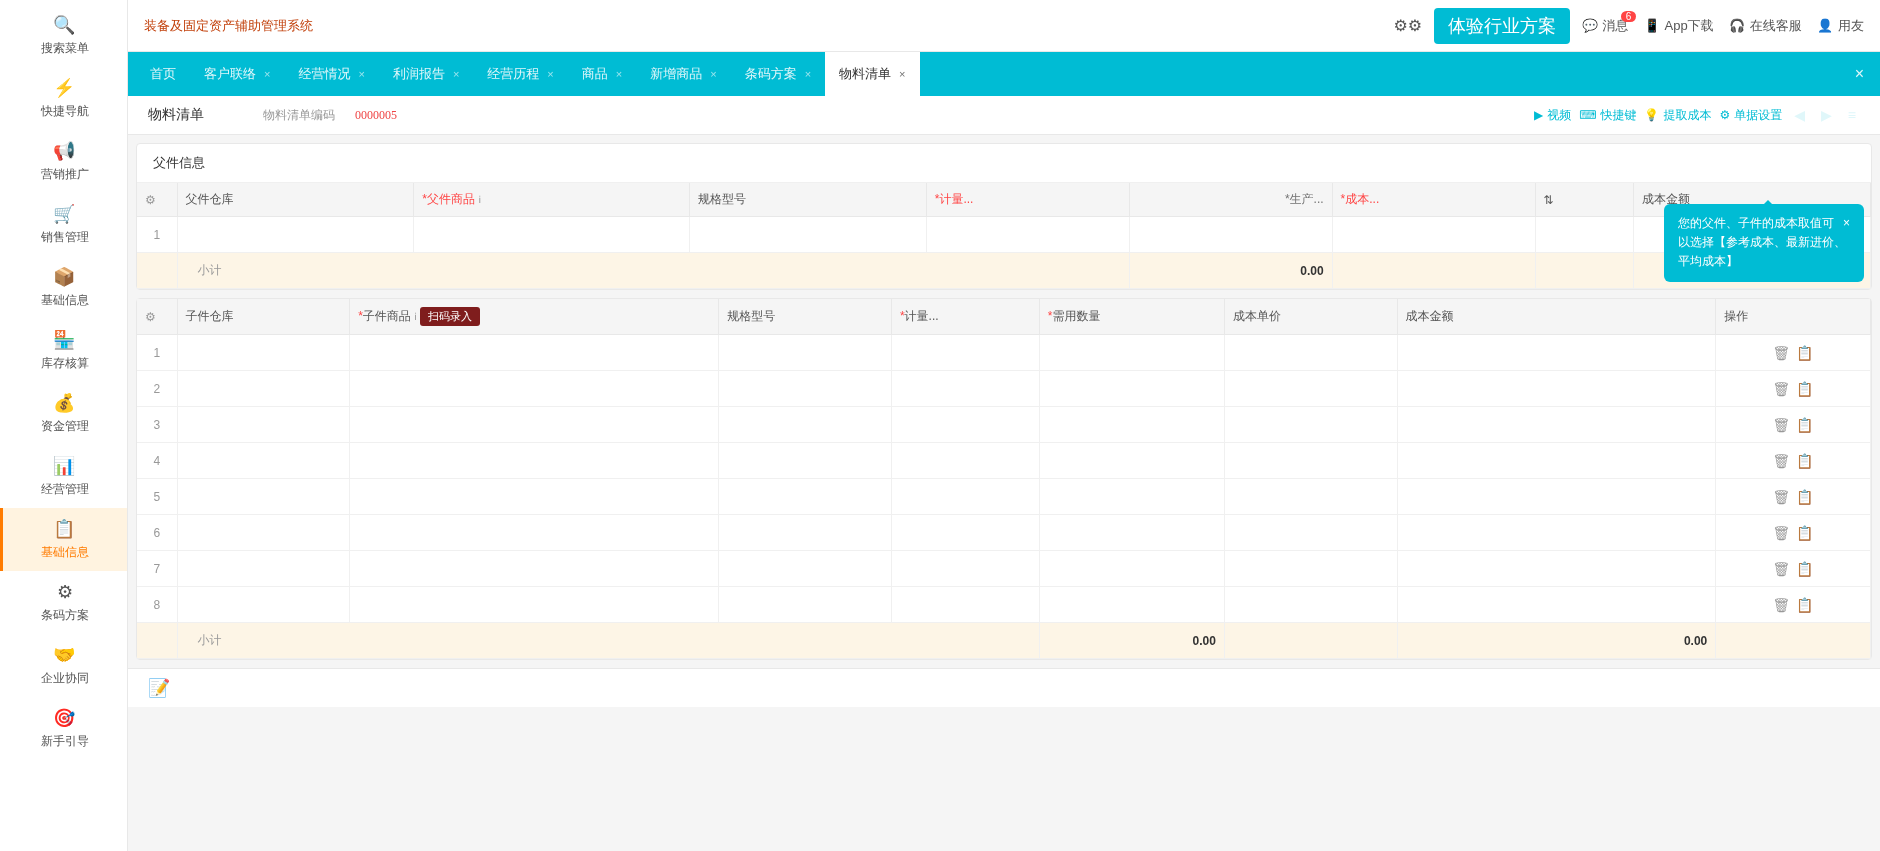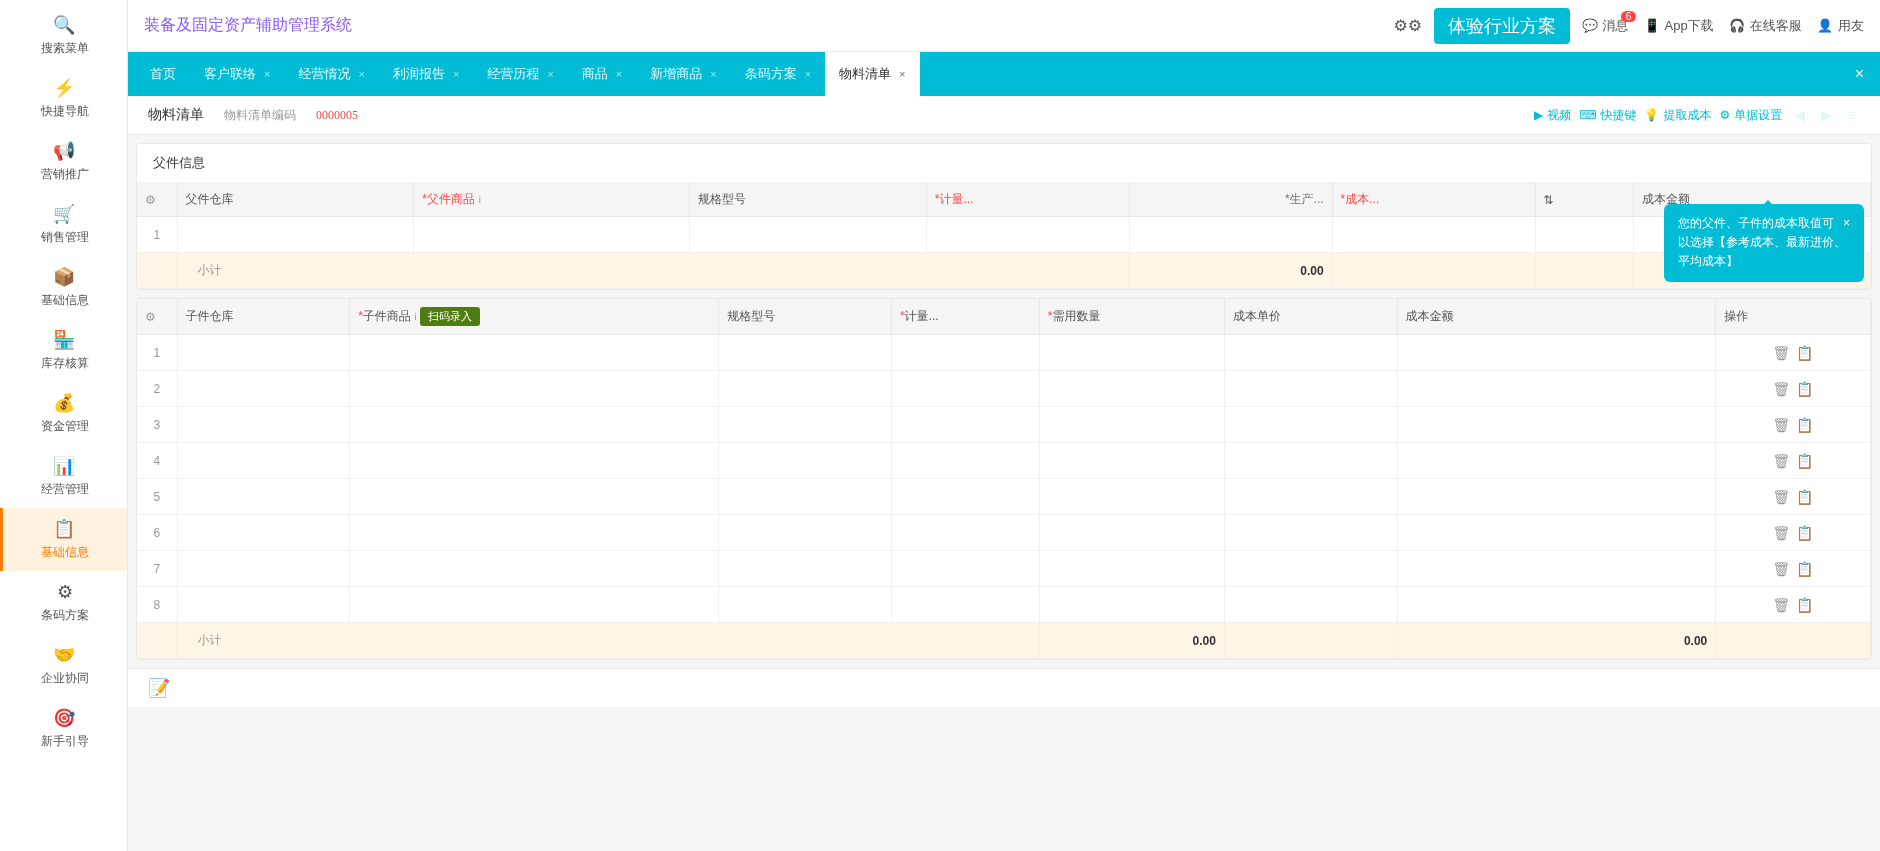--- a/index.html
+++ b/index.html
@@ -13,21 +13,21 @@
     .sidebar-nav { flex: 1; overflow-y: auto; padding: 4px 0; }
     .sidebar-item { display: flex; flex-direction: column; align-items: center; padding: 10px 8px; cursor: pointer; color: #555; font-size: 12px; gap: 4px; border-left: 3px solid transparent; }
     .sidebar-item.active { background: #fff3e0; color: #ff7b00; border-left-color: #ff7b00; }
     .sidebar-item .icon { font-size: 18px; }
 
     
     .main { flex: 1; display: flex; flex-direction: column; overflow: hidden; }
 
     
     .topbar { background: #fff; height: 52px; display: flex; align-items: center; padding: 0 16px; border-bottom: 1px solid #e8e8e8; gap: 12px; }
-    .topbar-system { color: #8b5cf6; font-size: 16px; display: flex; align-items: center; gap: 8px; flex: 1; }
+    .topbar-system { color: #c2410c; font-size: 13px; display: flex; align-items: center; gap: 8px; flex: 1; }
     .topbar-btn { background: #00bcd4; color: #fff; border: none; border-radius: 4px; padding: 6px 14px; font-size: 18px; cursor: pointer; }
     .topbar-actions { display: flex; align-items: center; gap: 16px; }
     .topbar-action { display: flex; align-items: center; gap: 4px; color: #555; font-size: 13px; cursor: pointer; position: relative; }
     .badge { background: #ff4444; color: #fff; border-radius: 8px; font-size: 10px; padding: 0 5px; position: absolute; top: -6px; right: -8px; }
 
     
     .nav-tabs { background: #00bcd4; display: flex; align-items: center; height: 44px; padding: 0 8px; flex-wrap: nowrap; overflow-x: auto; }
     .nav-tab { color: #e0f7fa; padding: 0 14px; height: 60px; display: flex; align-items: center; gap: 4px; cursor: pointer; font-size: 13px; white-space: nowrap; }
     .nav-tab.active { background: #fff; color: #333; border-radius: 4px 4px 0 0; }
     .nav-tab .close { margin-left: 4px; opacity: 0.7; font-size: 11px; }
@@ -46,21 +46,21 @@
 
     
     .data-table { width: 100%; border-collapse: collapse; font-size: 12px; }
     .data-table th { background: #f5f5f5; padding: 8px 8px; text-align: left; color: #555; border-bottom: 1px solid #e8e8e8; border-right: 1px solid #e8e8e8; white-space: nowrap; font-weight: 500; }
     .data-table td { padding: 6px 8px; border-bottom: 1px solid #f0f0f0; border-right: 1px solid #f0f0f0; color: #333; height: 36px; }
     .data-table .row-num { color: #999; text-align: center; width: 40px; }
     .data-table .subtotal-row td { background: #fdf5e6; font-weight: 500; }
     .data-table .subtotal-label { color: #999; padding-left: 20px; }
     .th-settings { width: 40px; text-align: center; }
     .settings-icon { color: #999; cursor: pointer; }
-    .scan-btn { background: #4d7c0f; color: #fff; border: none; border-radius: 3px; padding: 2px 8px; font-size: 11px; cursor: pointer; }
+    .scan-btn { background: #7f1d1d; color: #fff; border: none; border-radius: 3px; padding: 2px 8px; font-size: 11px; cursor: pointer; }
     .action-icons { display: flex; gap: 6px; justify-content: center; }
     .action-icon { color: #999; cursor: pointer; font-size: 14px; }
 
     
     .tooltip-box { position: absolute; top: 110px; right: 8px; background: #00bcd4; color: #fff; border-radius: 6px; padding: 10px 14px; font-size: 12px; line-height: 1.6; max-width: 200px; z-index: 100; }
     .tooltip-box::before { content: ""; position: absolute; top: -8px; left: 50%; border: 4px solid transparent; border-bottom-color: #00bcd4; }
     .tooltip-close { float: right; cursor: pointer; margin-left: 8px; }
 
     
     .content-wrapper { position: relative; }
@@ -195,21 +195,21 @@
         <span class="close">×</span>
       </div>
     <span class="nav-close-all">×</span>
   </div>
 
   <div class="content">
     <div class="content-wrapper">
 
       <div class="page-header">
         <span class="page-header-title">物料清单</span>
-        <span style="color:#999;font-size:12px;">物料清单编码</span>
+        <span style="color:#999;font-size:12px;margin-left:39px;">物料清单编码</span>
         <span style="color:#ef4444;font-size:12px;font-weight:500;font-family:Liberation Serif, serif;">0000005</span>
         <div class="page-actions">
           <span class="page-action-btn">
             <span>▶</span>
             <span>视频</span>
           </span>
           <span class="page-action-btn">
             <span>⌨</span>
             <span>快捷键</span>
           </span>

